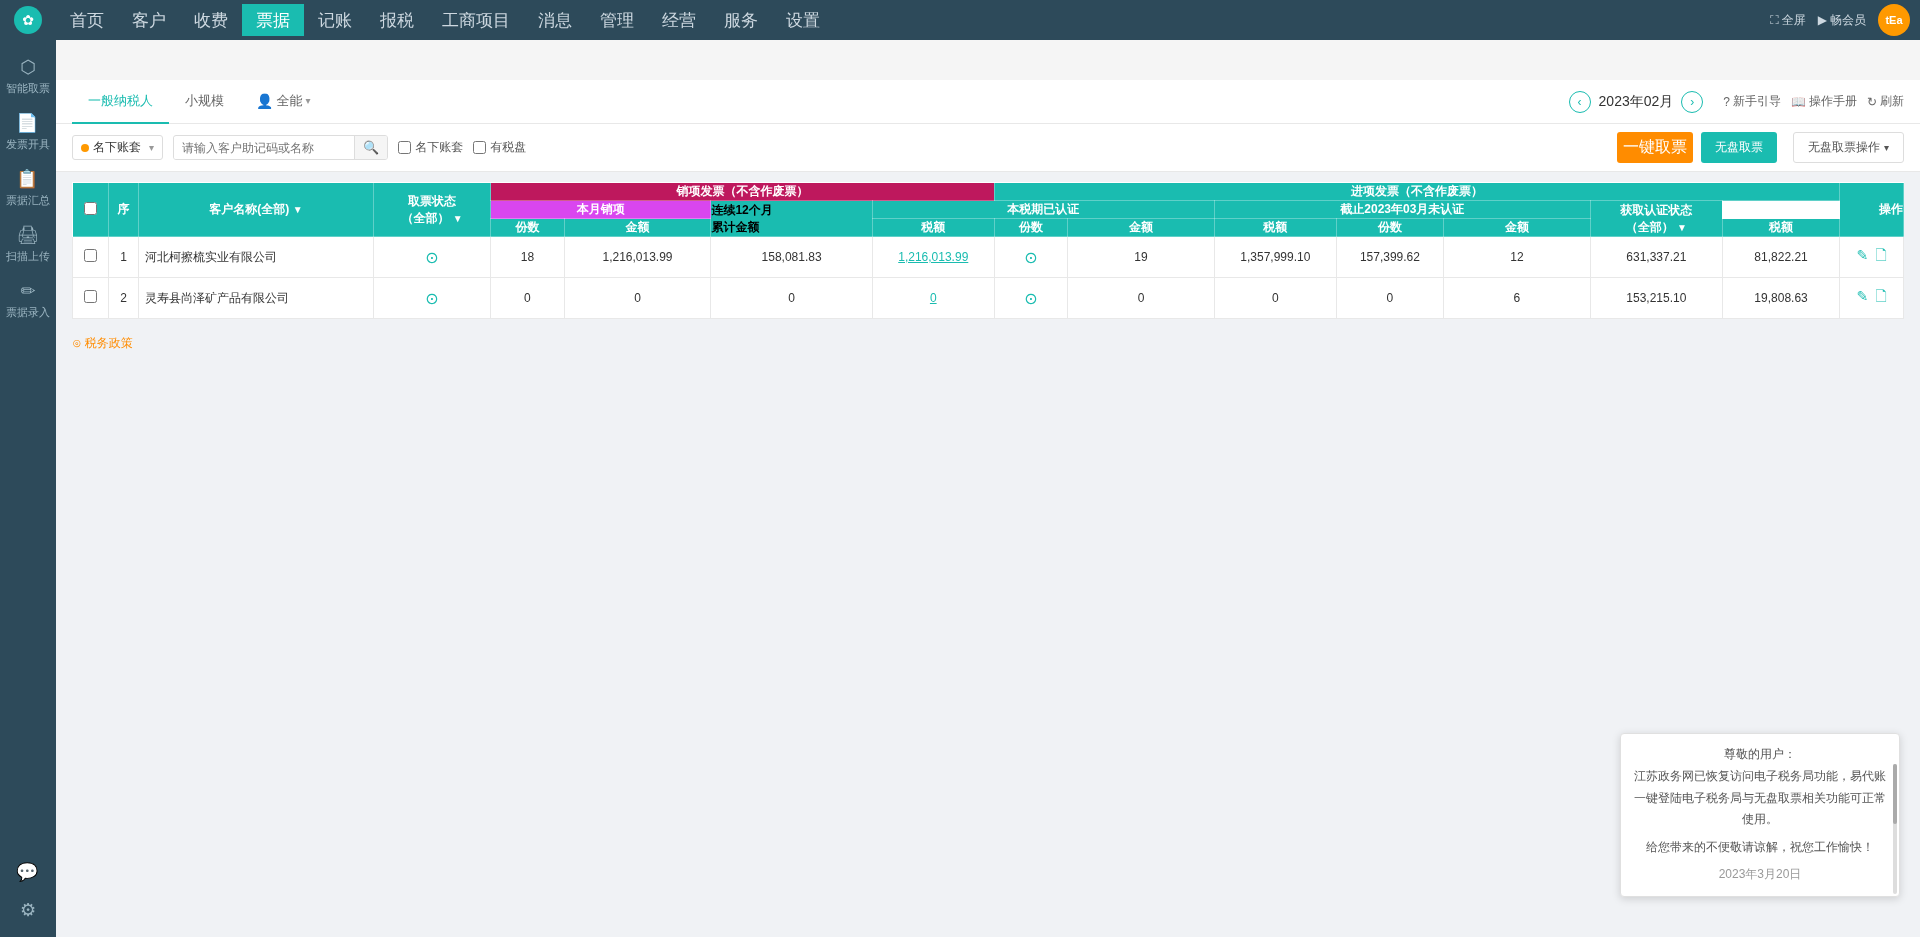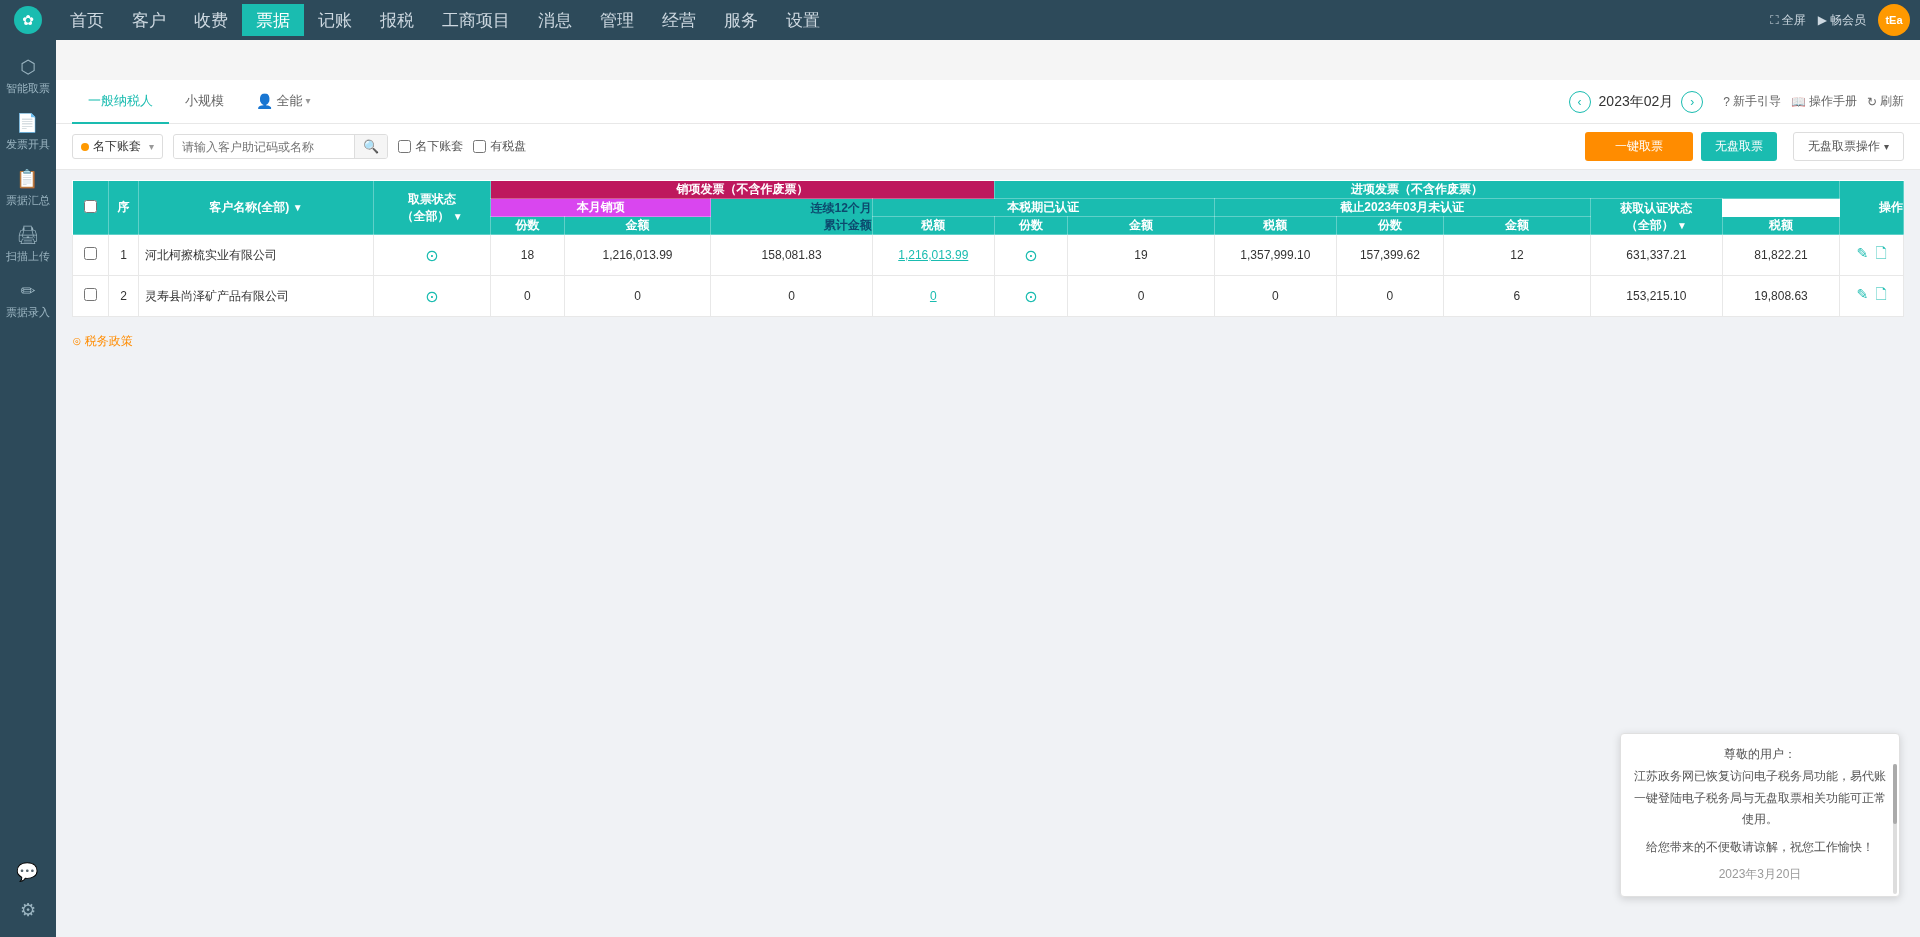--- a/index.html
+++ b/index.html
@@ -190,24 +190,24 @@
     .filter-bar .checkbox-item {
       display: flex; align-items: center; gap: 4px;
       font-size: 12px; cursor: pointer; color: #555;
     }
     .filter-bar .checkbox-item input[type=checkbox] { cursor: pointer; }
     .filter-bar .btn-group { margin-left: auto; display: flex; gap: 8px; }
     .btn-primary {
       background: #ff8c00;
       color: #fff;
       border: none;
-      padding: 5px 30px;
+      padding: 5px 6px;
       border-radius: 3px;
       cursor: pointer;
-      font-size: 12px;
+      font-size: 16px;
     }
     .btn-teal {
       background: #1abcb0;
       color: #fff;
       border: none;
       padding: 5px 14px;
       border-radius: 3px;
       cursor: pointer;
       font-size: 12px;
     }
@@ -458,21 +458,21 @@
           <th rowspan="3" style="background:#1abcb0;color:#fff;border:1px solid rgba(255,255,255,0.3);min-width:80px;line-height:1.4;">
             取票状态<br>（全部）
             <span style="font-size:10px;cursor:pointer;">▼</span>
           </th>
           <th colspan="4" style="background:#be185d;color:#fff;border:1px solid rgba(255,255,255,0.3);text-align:center;">销项发票（不含作废票）</th>
           <th colspan="7" style="background:#1abcb0;color:#fff;border:1px solid rgba(255,255,255,0.3);text-align:center;">进项发票（不含作废票）</th>
           <th rowspan="3" style="background:#1abcb0;color:#fff;border:1px solid rgba(255,255,255,0.3);text-align:right;">操作</th>
         </tr>
         <tr>
           <th colspan="2" style="background:#d946ef;color:#fff;border:1px solid rgba(255,255,255,0.3);text-align:center;">本月销项</th>
-          <th rowspan="2" style="background:#1abcb0;color:#0c4a6e;border:1px solid rgba(255,255,255,0.3);text-align:right;min-width:110px;">连续12个月<br>累计金额</th>
+          <th rowspan="2" style="background:#1abcb0;color:#000000;border:1px solid rgba(255,255,255,0.3);text-align:left;min-width:110px;">连续12个月<br>累计金额</th>
           <th colspan="3" style="background:#1abcb0;color:#fff;border:1px solid rgba(255,255,255,0.3);text-align:center;">本税期已认证</th>
           <th colspan="3" style="background:#1abcb0;color:#fff;border:1px solid rgba(255,255,255,0.3);text-align:center;">截止2023年03月未认证</th>
           <th rowspan="2" style="background:#1abcb0;color:#fff;border:1px solid rgba(255,255,255,0.3);text-align:center;min-width:90px;margin-left:32px;">
             获取认证状态<br>（全部）
             <span style="font-size:10px;cursor:pointer;">▼</span>
           </th>
         </tr>
         <tr>
           <th style="background:#1abcb0;color:#fff;border:1px solid rgba(255,255,255,0.3);text-align:center;min-width:50px;">份数</th>
           <th style="background:#1abcb0;color:#fff;border:1px solid rgba(255,255,255,0.3);text-align:center;min-width:100px;">金额</th>

